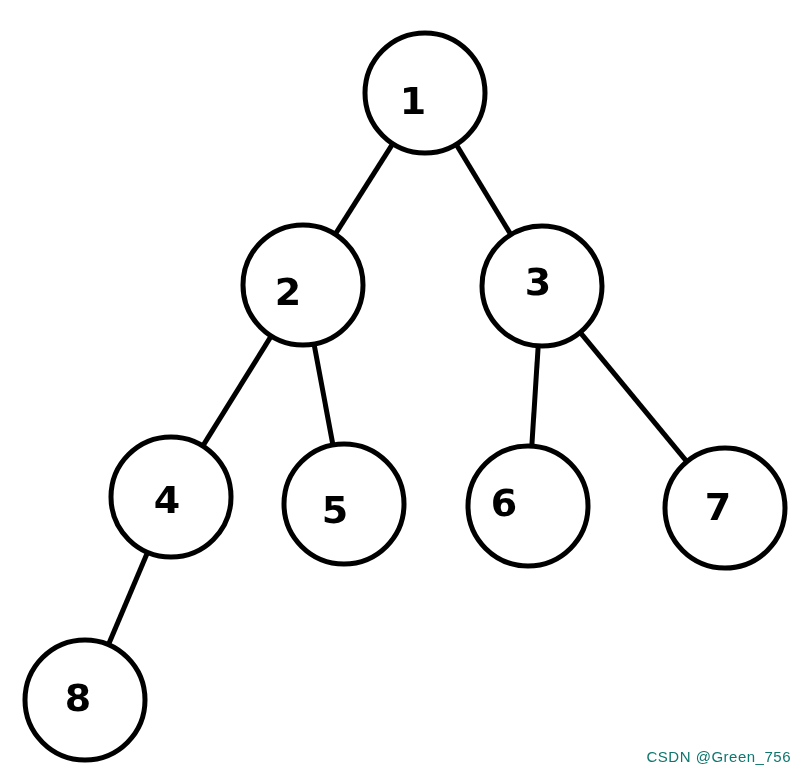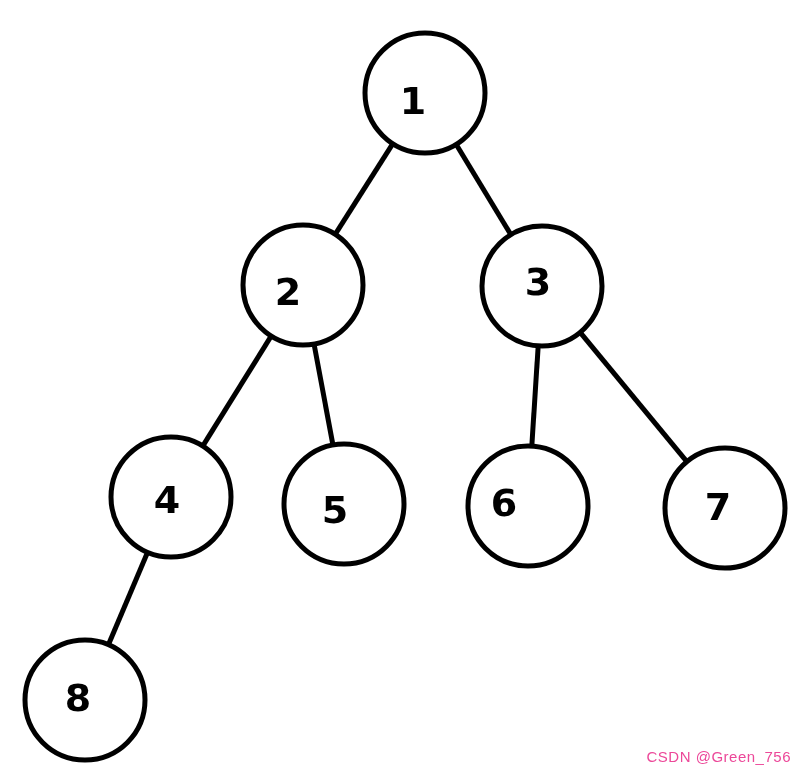--- a/index.html
+++ b/index.html
@@ -76,14 +76,14 @@
       </g>
       <g>
         <circle cx="725" cy="508" r="60" fill="#ffffff" stroke="#000000" stroke-width="5"></circle>
         <text x="718" y="507" class="node-label">7</text>
       </g>
       <g>
         <circle cx="85" cy="700" r="60" fill="#ffffff" stroke="#000000" stroke-width="5"></circle>
         <text x="78" y="698" class="node-label">8</text>
       </g>
     </svg>
-  <div class="watermark" style="color: #ec4899;">CSDN @Green_756</div>
+  <div class="watermark" style="color: #0f766e;">CSDN @Green_756</div>
 </div>
 
 </body></html>

